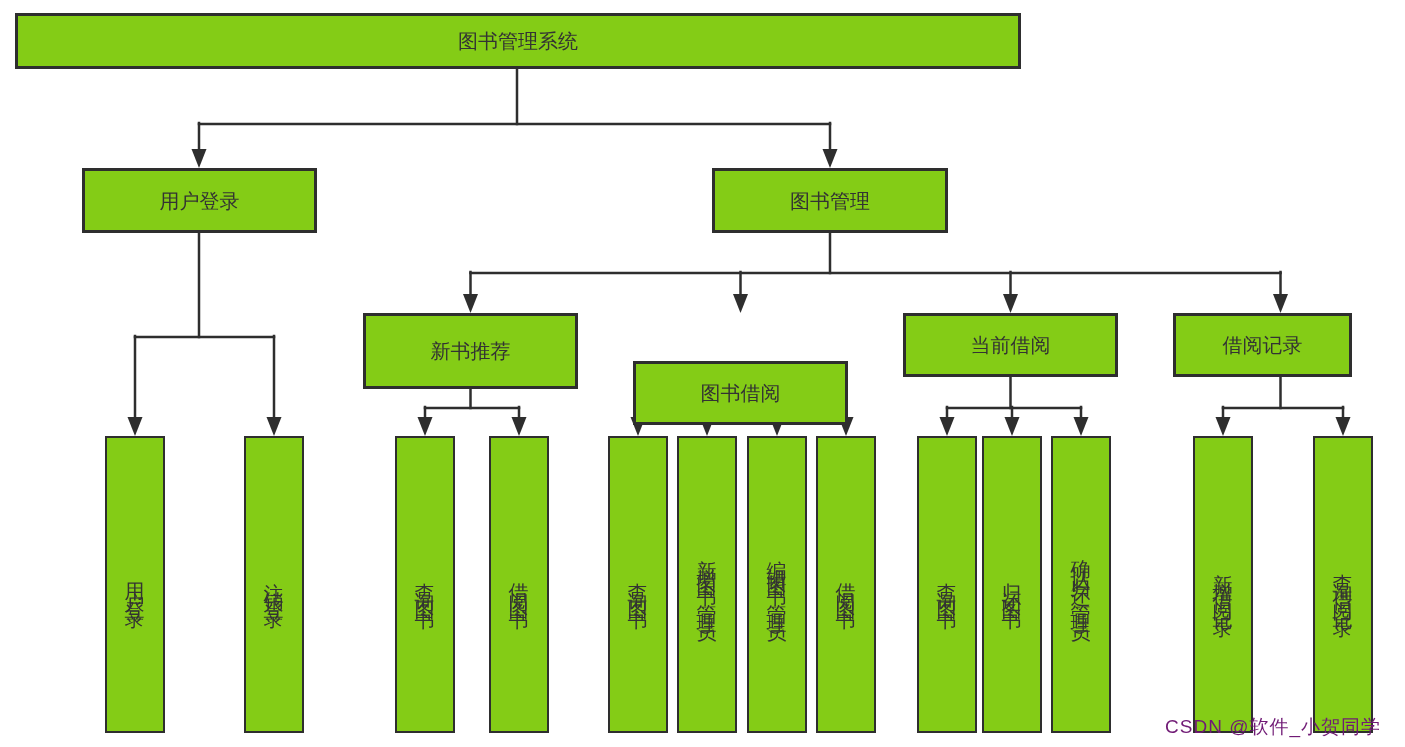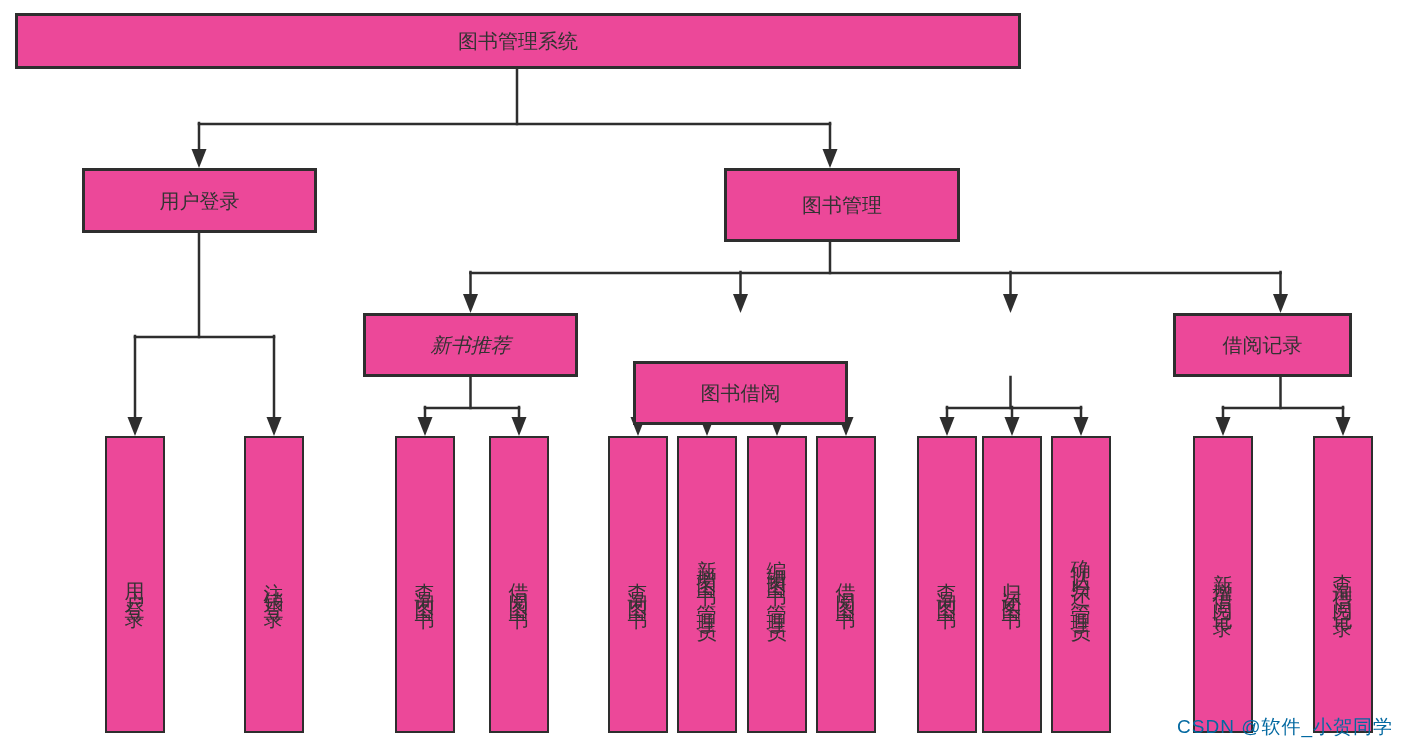--- a/index.html
+++ b/index.html
@@ -12,41 +12,41 @@
     background:#ffffff;
     font-family:"Liberation Sans","DejaVu Sans",sans-serif;
     overflow:hidden;
     position:relative;
   }
   .stage{position:absolute;inset:0;width:1405px;height:747px;}
   svg.wires{position:absolute;left:0;top:0;z-index:0;}
   .node{
     position:absolute;
     box-sizing:border-box;
-    background:#ec4899;
+    background:#84cc16;
     border:3px solid var(--line);
     display:flex;align-items:center;justify-content:center;
     color:var(--text);
     font-size:20px;
     z-index:1;
     text-align:center;
     line-height:1.2;
   }
   .node.leaf{
     writing-mode:vertical-rl;
     text-orientation:mixed;
     letter-spacing:9px;
     border-width:2.5px;
   }
   .watermark{
     position:absolute;
     z-index:2;
-    right:12px;
+    right:24px;
     top:714px;
-    color:#0369a1;
+    color:#701a75;
     font-size:19px;
     letter-spacing:1px;
     white-space:nowrap;
   }
 </style>
 </head>
 <body>
 
 <div class="stage">
 
@@ -116,29 +116,32 @@
     </g>
   </svg>
 
   <div class="node" style="left:15px;top:13px;width:1006px;height:56px;">
     <span>图书管理系统</span>
   </div>
 
   <div class="node" style="left:82px;top:168px;width:235px;height:65px;">
     <span>用户登录</span>
   </div>
-  <div class="node" style="left:712px;top:168px;width:236px;height:74px;margin-left:12px;">
+  <div class="node" style="left:712px;top:168px;width:236px;height:65px;">
     <span>图书管理</span>
   </div>
 
-  <div class="node" style="left:363px;top:313px;width:215px;height:64px;font-style:italic;">
+  <div class="node" style="left:363px;top:313px;width:215px;height:76px;">
     <span>新书推荐</span>
   </div>
   <div class="node" style="left:633px;top:313px;width:215px;height:64px;margin-top:48px;">
     <span>图书借阅</span>
+  </div>
+  <div class="node" style="left:903px;top:313px;width:215px;height:64px;">
+    <span>当前借阅</span>
   </div>
   <div class="node" style="left:1173px;top:313px;width:179px;height:64px;">
     <span>借阅记录</span>
   </div>
 
   <div class="node leaf" style="left:105px;top:436px;width:60px;height:297px;">
     <span>用户登录</span>
   </div>
   <div class="node leaf" style="left:244px;top:436px;width:60px;height:297px;">
     <span>注销登录</span>

